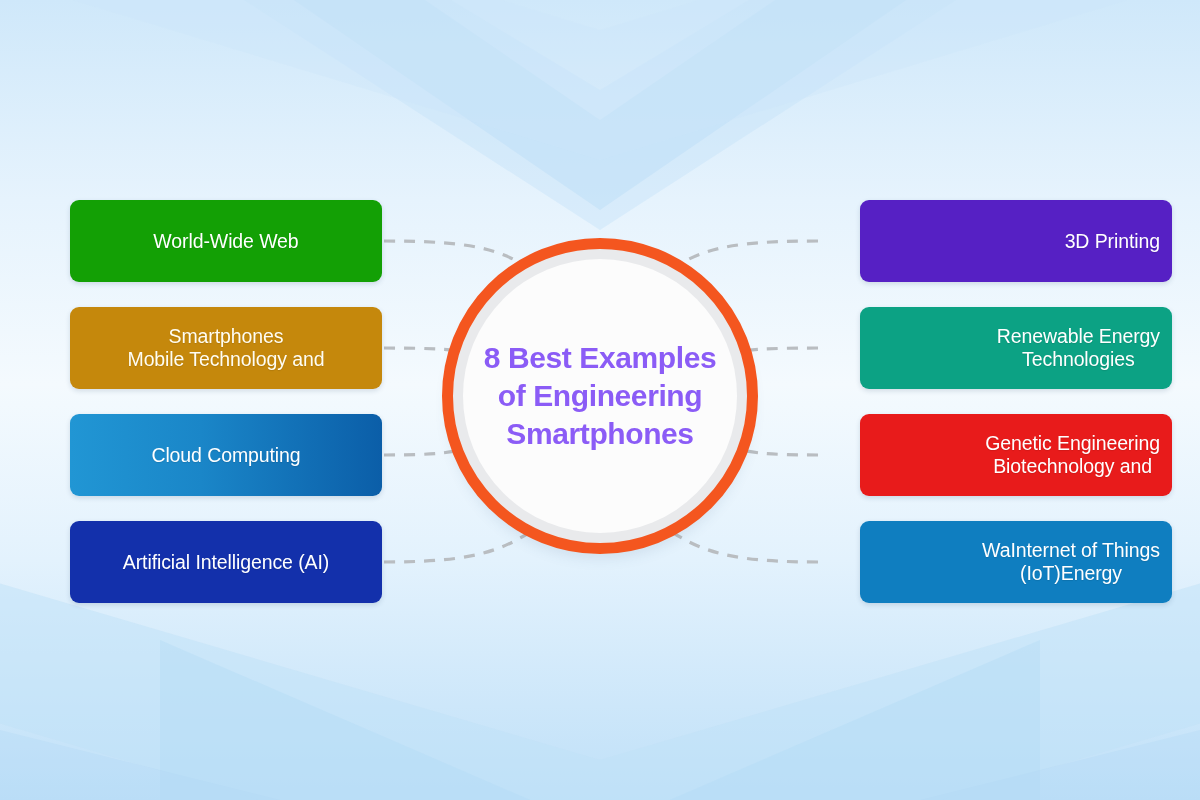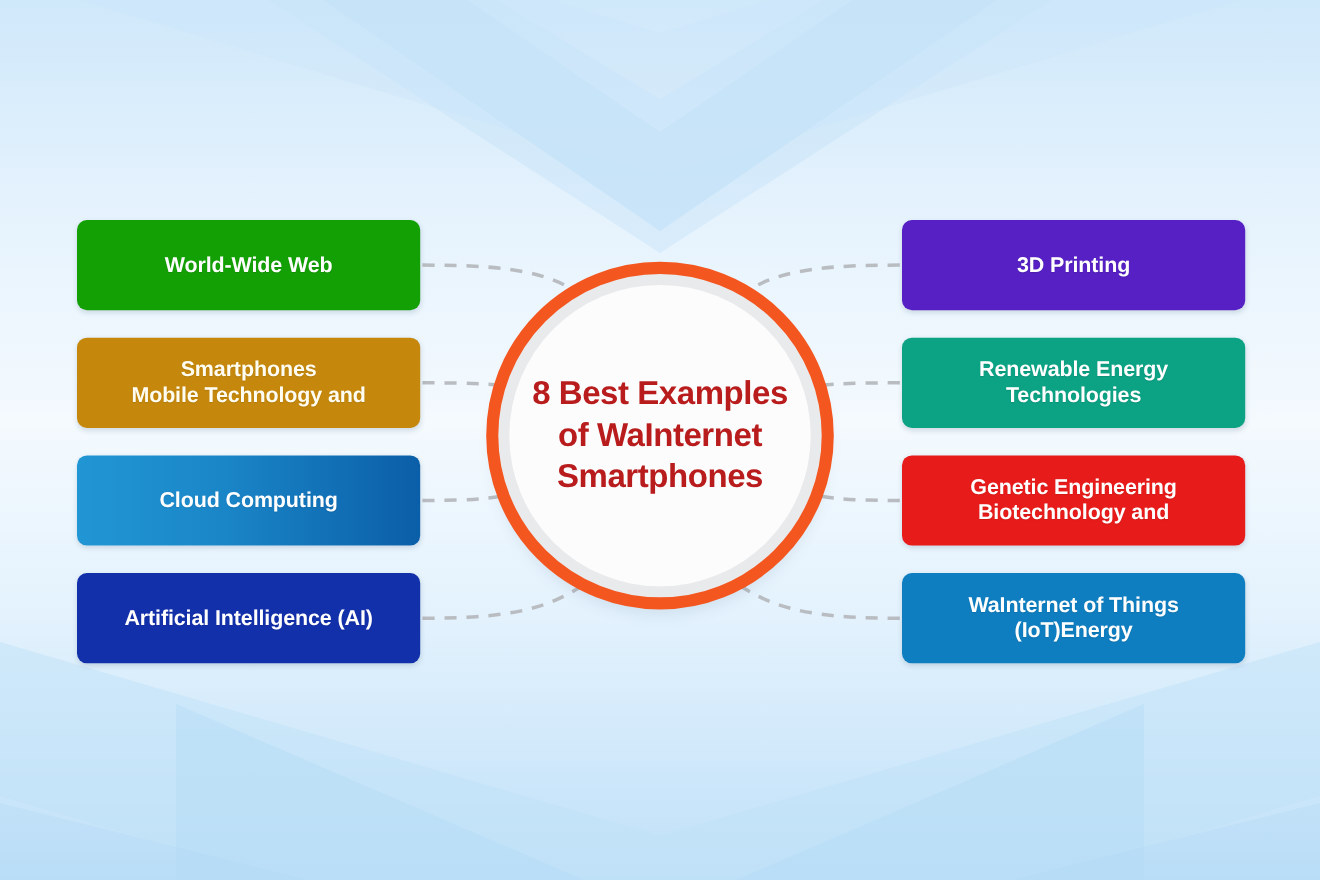--- a/index.html
+++ b/index.html
@@ -56,32 +56,32 @@
     position: absolute;
     width: 312px;
     height: 82px;
     border-radius: 9px;
     display: flex;
     align-items: center;
     justify-content: center;
     text-align: center;
     color: #ffffff;
     font-size: 19.5px;
-    font-weight: bold;
+    font-weight: normal;
     line-height: 1.16;
     letter-spacing: -0.1px;
     padding: 0 12px;
     box-sizing: border-box;
     box-shadow: 0 2px 5px rgba(40,70,100,0.16);
     text-shadow: 0 1px 1px rgba(0,0,0,0.10);
   }
   .node span { display: block; }
 
   .left-col  { left: 70px; }
-  .right-col { left: 820px; }
+  .right-col { left: 860px; justify-content: flex-end; }
 
   .row-1 { top: 200px; }
   .row-2 { top: 307px; }
   .row-3 { top: 414px; }
   .row-4 { top: 521px; }
 
   
   #center-wrap {
     position: absolute;
     left: 434px;
@@ -116,21 +116,21 @@
     top: 29px;
     width: 274px;
     height: 274px;
     border-radius: 50%;
     background: #fcfcfc;
     display: flex;
     align-items: center;
     justify-content: center;
   }
   #center-title {
-    color: #b91c1c;
+    color: #8b5cf6;
     font-size: 30px;
     font-weight: bold;
     line-height: 1.27;
     text-align: center;
     letter-spacing: -0.4px;
     width: 250px;
   }
   #center-title span { display: block; }
 </style>
 </head>
@@ -222,19 +222,19 @@
       <span>(IoT)Energy</span>
     </div>
   </div>
 
   <div id="center-wrap">
     <div id="center-shadow-ring"></div>
     <div id="center-ring"></div>
     <div id="center-disc">
       <div id="center-title">
         <span>8 Best Examples</span>
-        <span>of WaInternet</span>
+        <span>of Engineering</span>
         <span>Smartphones</span>
       </div>
     </div>
   </div>
 
 </div>
 
 </body></html>

